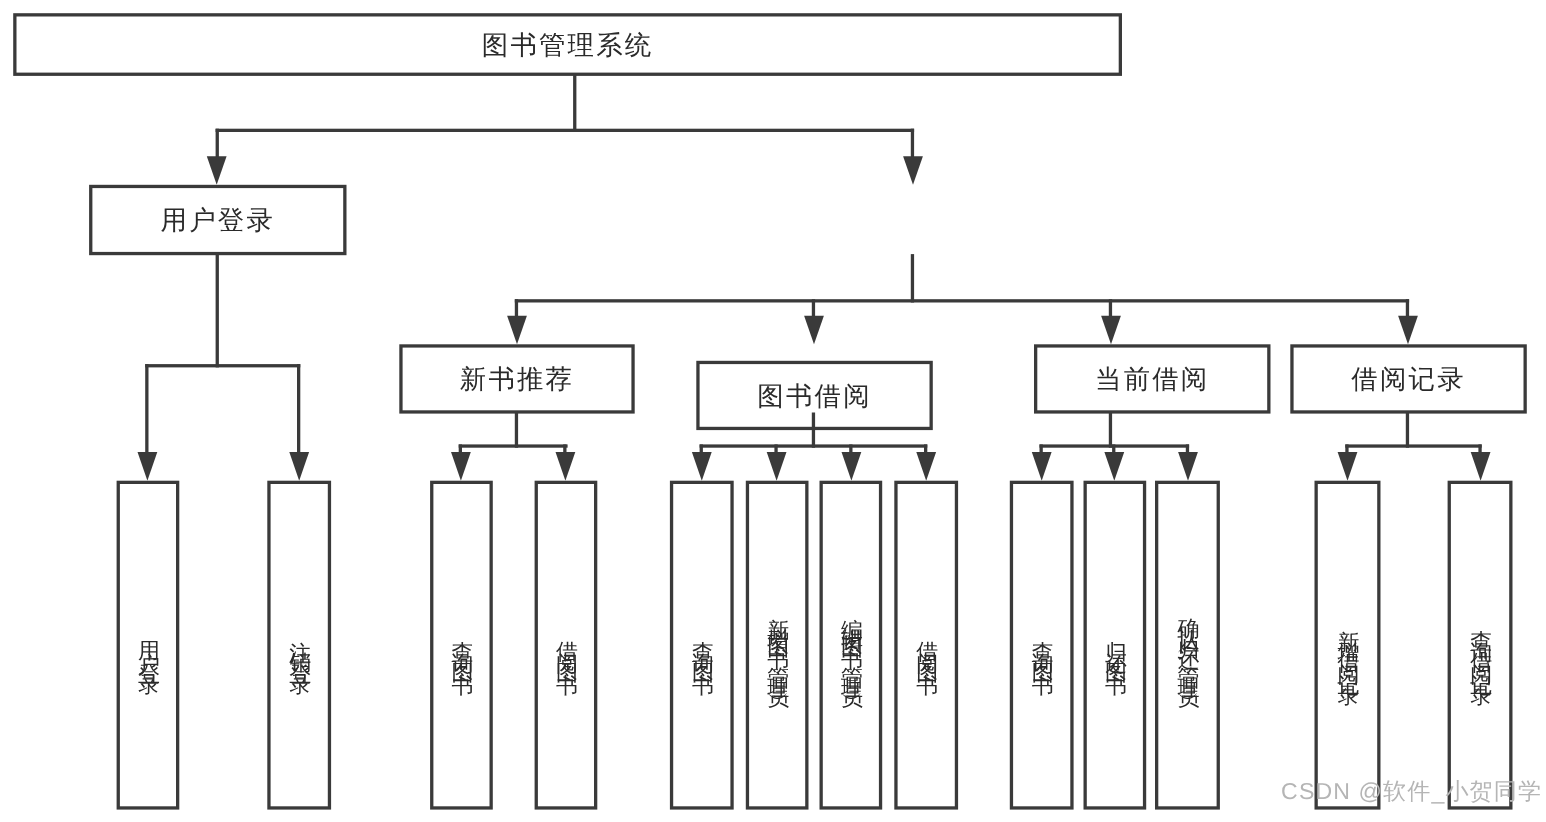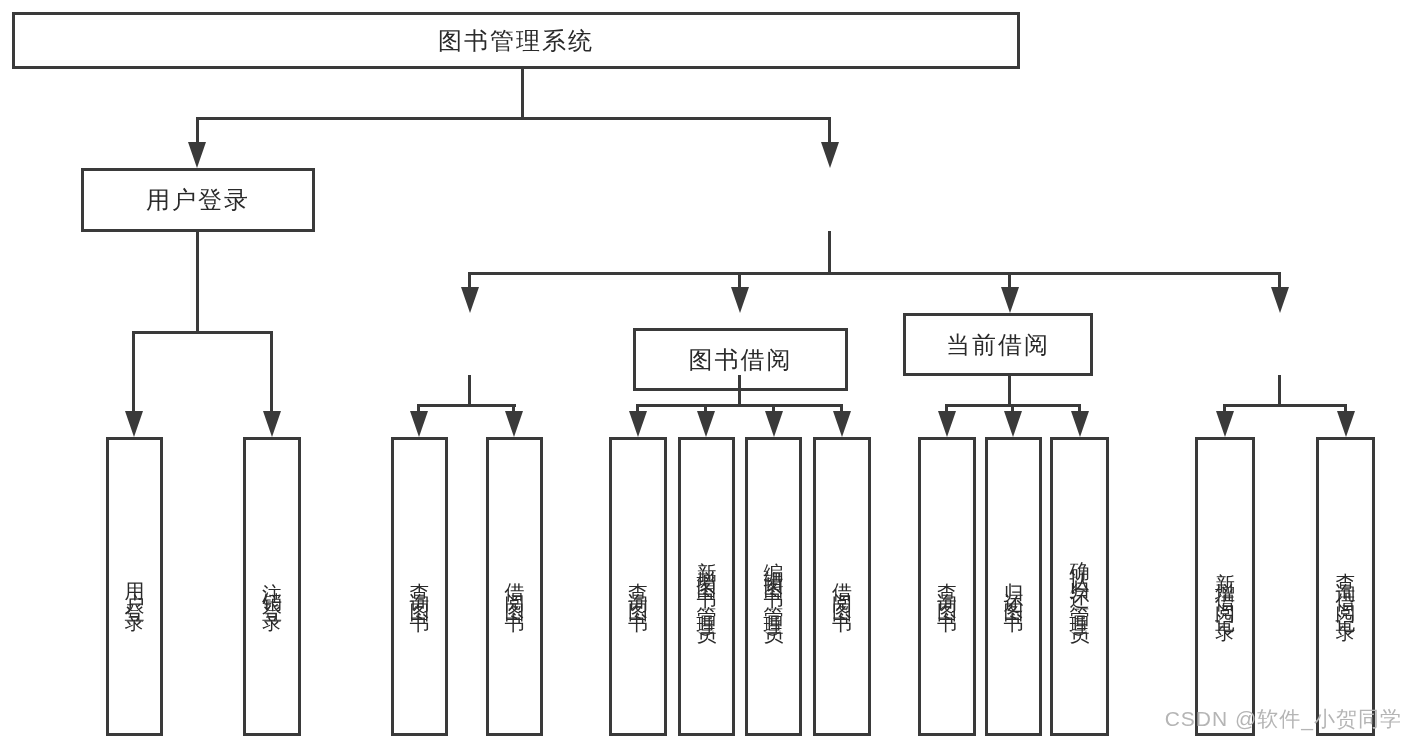--- a/index.html
+++ b/index.html
@@ -69,25 +69,31 @@
   <div class="hline" style="left:468px;top:272px;width:813px"></div>
   <div class="vline" style="left:468px;top:272px;height:17px"></div>
   <div class="vline" style="left:738px;top:272px;height:17px"></div>
   <div class="vline" style="left:1008px;top:272px;height:17px"></div>
   <div class="vline" style="left:1278px;top:272px;height:17px"></div>
   <div class="arrow" style="left:461px;top:287px"></div>
   <div class="arrow" style="left:731px;top:287px"></div>
   <div class="arrow" style="left:1001px;top:287px"></div>
   <div class="arrow" style="left:1271px;top:287px"></div>
 
+  <div class="box" style="left:363px;top:313px;width:214px;height:63px">
+    <span class="hlabel">新书推荐</span>
+  </div>
   <div class="box" style="left:633px;top:328px;width:215px;height:63px">
     <span class="hlabel">图书借阅</span>
   </div>
-  <div class="box" style="left:903px;top:313px;width:190px;height:63px">
+  <div class="box" style="left:940px;top:313px;width:215px;height:63px">
     <span class="hlabel">当前借阅</span>
+  </div>
+  <div class="box" style="left:1173px;top:313px;width:215px;height:63px">
+    <span class="hlabel">借阅记录</span>
   </div>
 
   <div class="vline" style="left:468px;top:375px;height:32px"></div>
   <div class="hline" style="left:417px;top:404px;width:99px"></div>
   <div class="vline" style="left:417px;top:404px;height:10px"></div>
   <div class="vline" style="left:512px;top:404px;height:10px"></div>
   <div class="arrow" style="left:410px;top:411px"></div>
   <div class="arrow" style="left:505px;top:411px"></div>
 
   <div class="vline" style="left:738px;top:375px;height:32px"></div>

